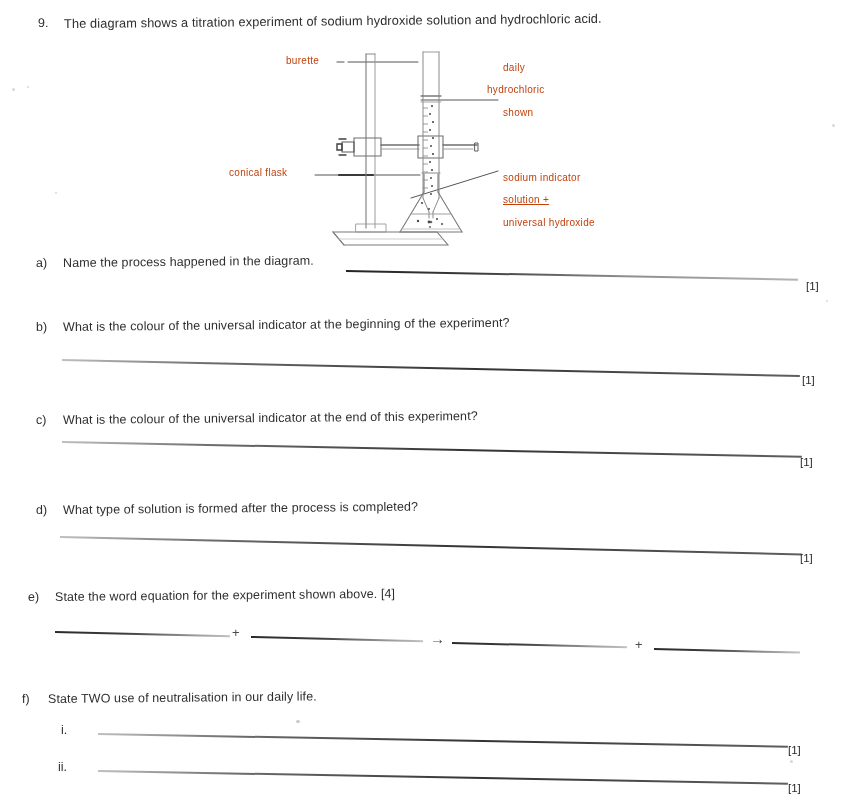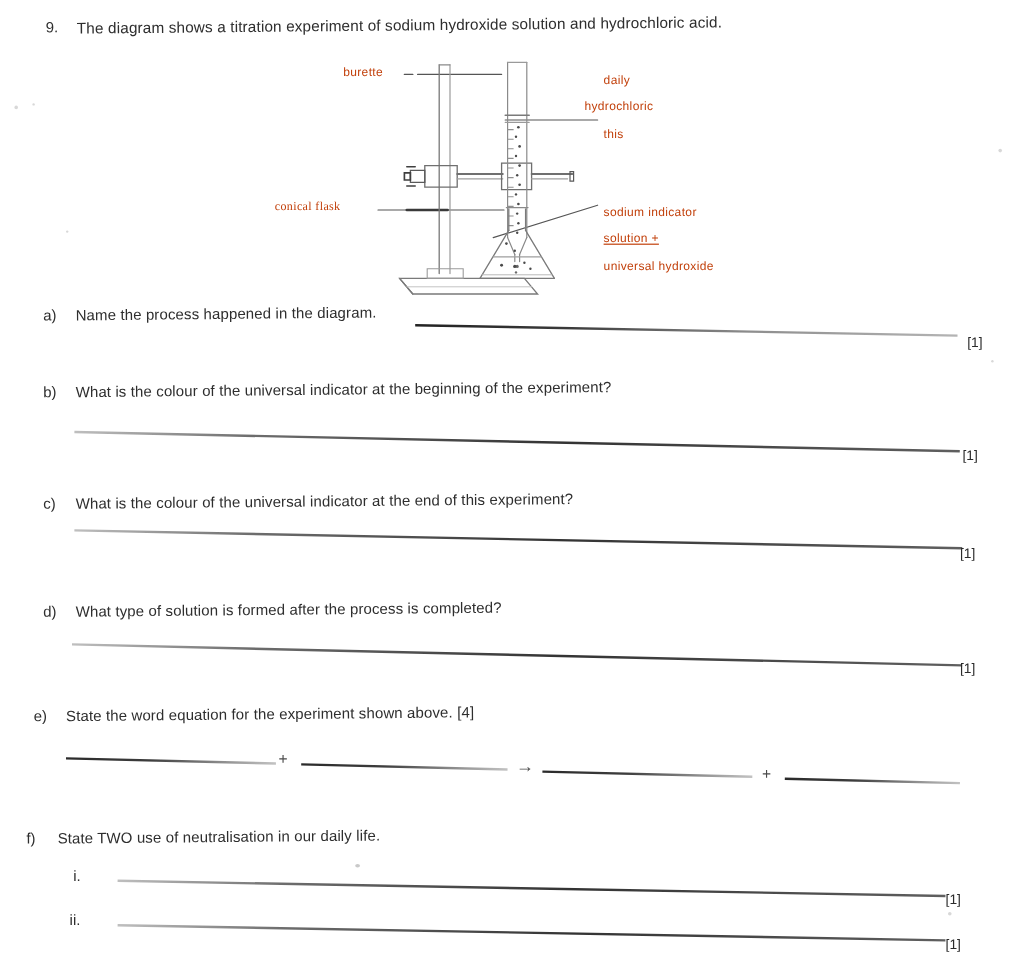--- a/index.html
+++ b/index.html
@@ -115,25 +115,25 @@
   <div class="speck" style="left:296px; top:720px; width:4px; height:3px; background:#c9c9c9;"></div>
 
   <div class="qlabel tilt1" style="left:38px; top:16px;">9.</div>
 
   <div class="qtext stem tilt1" style="left:64px; top:16px;">The diagram shows a titration experiment of sodium hydroxide solution and hydrochloric acid.</div>
 
   <div id="diagram">
 
     <div class="dlabel" style="left:71px; top:9px;">burette</div>
 
-    <div class="dlabel" style="left:14px; top:121px;font-family:Liberation Serif, serif;">conical flask</div>
+    <div class="dlabel" style="left:14px; top:121px;">conical flask</div>
 
     <div class="dlabel" style="left:288px; top:16px;">daily</div>
     <div class="dlabel" style="left:272px; top:38px;">hydrochloric</div>
-    <div class="dlabel" style="left:288px; top:61px;">this</div>
+    <div class="dlabel" style="left:288px; top:61px;">shown</div>
 
     <div class="dlabel" style="left:288px; top:126px;">sodium indicator</div>
     <div class="dlabel" style="left:288px; top:148px;text-decoration:underline;">solution +</div>
     <div class="dlabel" style="left:288px; top:171px;">universal hydroxide</div>
 
     <svg width="470" height="210" viewBox="0 0 470 210">
       <g fill="none" stroke="#6b6b6b" stroke-width="1.1" stroke-linecap="round">
 
         <path d="M133 16 L203 16" stroke="#555" stroke-width="1"></path>
         <path d="M122 16 L129 16" stroke="#555" stroke-width="1.2"></path>

